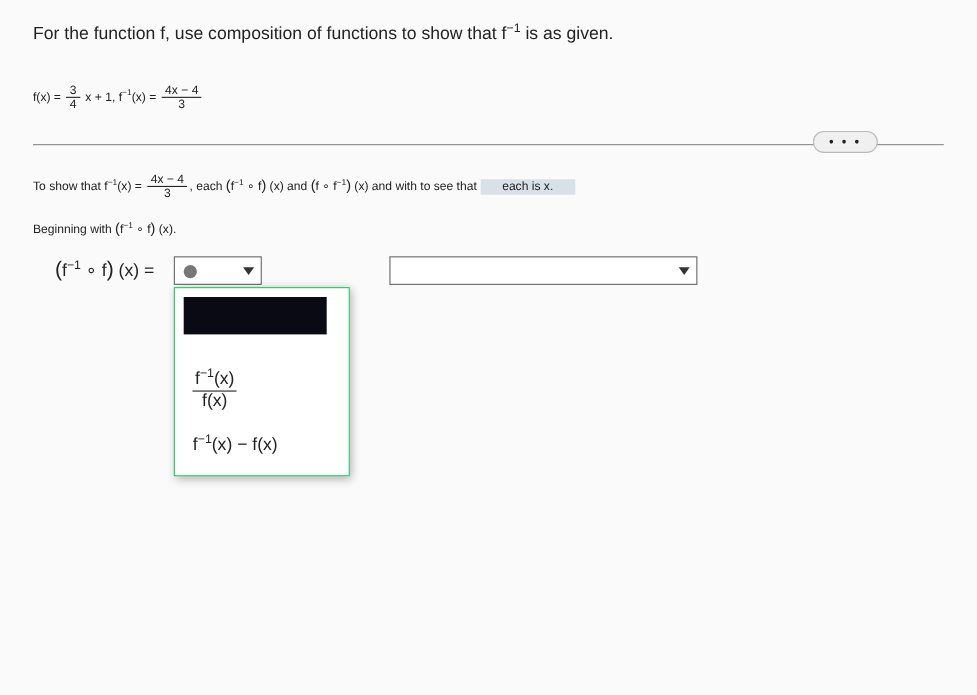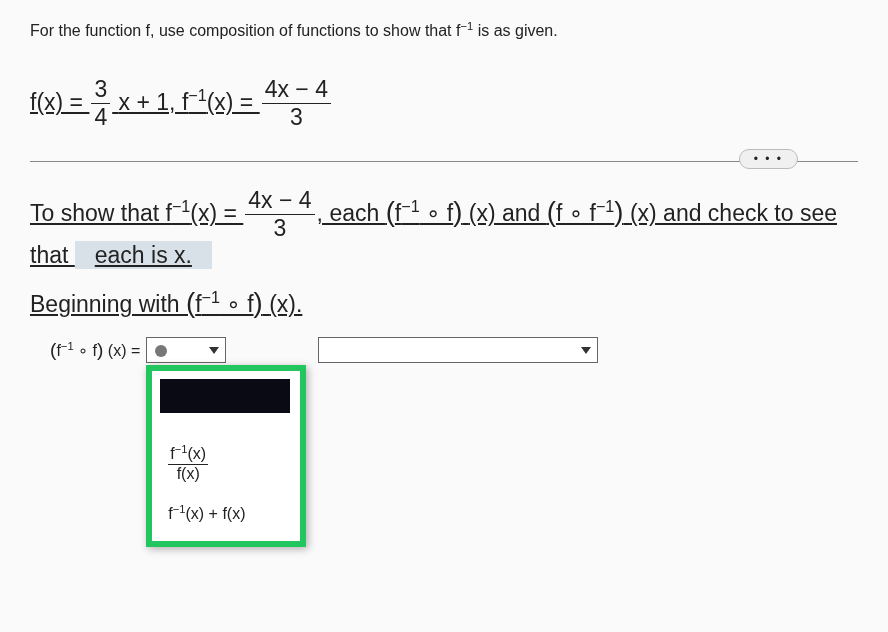--- a/index.html
+++ b/index.html
@@ -26,22 +26,21 @@
       display: block;
       border-bottom: 1px solid #222;
       padding: 0 3px;
     }
     .frac .den {
       display: block;
       padding: 0 3px;
     }
     .eq-line {
       margin: 15px 0;
-      font-size: 23px;
-      text-decoration: underline;
+      font-size: 11px;
     }
     hr.divider {
       border: none;
       border-top: 1px solid #888;
       margin: 30px 0 25px 0;
       position: relative;
     }
     .ellipsis-btn {
       position: absolute;
       right: 60px;
@@ -57,21 +56,21 @@
     .highlight {
       background: #d8e0e8;
       padding: 1px 20px;
     }
     .paren-big {
       font-size: 1.2em;
     }
     .input-row {
       display: flex;
       align-items: center;
-      gap: 6px;
+      gap: 18px;
       margin-top: 18px;
     }
     .dropdown-wrap {
       position: relative;
       display: inline-block;
     }
     .dropdown-trigger {
       border: 1px solid #666;
       width: 80px;
       height: 26px;
@@ -106,21 +105,21 @@
       align-items: center;
       justify-content: flex-end;
       padding-right: 4px;
       background: #fff;
     }
     .dropdown-menu {
       position: absolute;
       top: 28px;
       left: 0;
       background: #fff;
-      border: 6px solid #22c55e;
+      border: 1px solid #22c55e;
       box-shadow: 2px 2px 8px rgba(0,0,0,0.3);
       padding: 8px;
       min-width: 160px;
       z-index: 10;
     }
     .dropdown-menu .selected-blank {
       background: #0a0a15;
       width: 130px;
       height: 34px;
       margin-bottom: 20px;
@@ -175,21 +174,21 @@
 
 <div class="eq-line line2">
   <span>To show that f</span><span class="sup">−1</span><span>(x) = </span>
   <span class="frac">
     <span class="num">4x − 4</span>
     <span class="den">3</span>
   </span><span>, each </span>
   <span class="paren-big">(</span><span>f</span><span class="sup">−1</span><span> ∘ f</span><span class="paren-big">)</span>
   <span>(x) and </span>
   <span class="paren-big">(</span><span>f ∘ f</span><span class="sup">−1</span><span class="paren-big">)</span>
-  <span>(x) and check to see that </span>
+  <span>(x) and with to see that </span>
   <span class="highlight">each is x.</span>
 </div>
 
 <div class="eq-line line3">
   <span>Beginning with </span>
   <span class="paren-big">(</span><span>f</span><span class="sup">−1</span><span> ∘ f</span><span class="paren-big">)</span>
   <span>(x).</span>
 </div>
 
 <div class="input-row">
@@ -208,24 +207,24 @@
       <div class="selected-blank"></div>
 
       <div class="option">
         <span class="frac-opt">
           <span class="onum"><span>f</span><span class="sup">−1</span><span>(x)</span></span>
           <span class="oden">f(x)</span>
         </span>
       </div>
 
 
-
       <div class="option">
-        <span>f</span><span class="sup">−1</span><span>(x) + f(x)</span>
+        <span>f</span><span class="sup">−1</span><span>(x) − f(x)</span>
       </div>
+
     </div>
   </div>
 
   <div style="width:80px;"></div>
 
   <div class="text-input">
     <div class="caret-down"></div>
   </div>
 </div>
 

